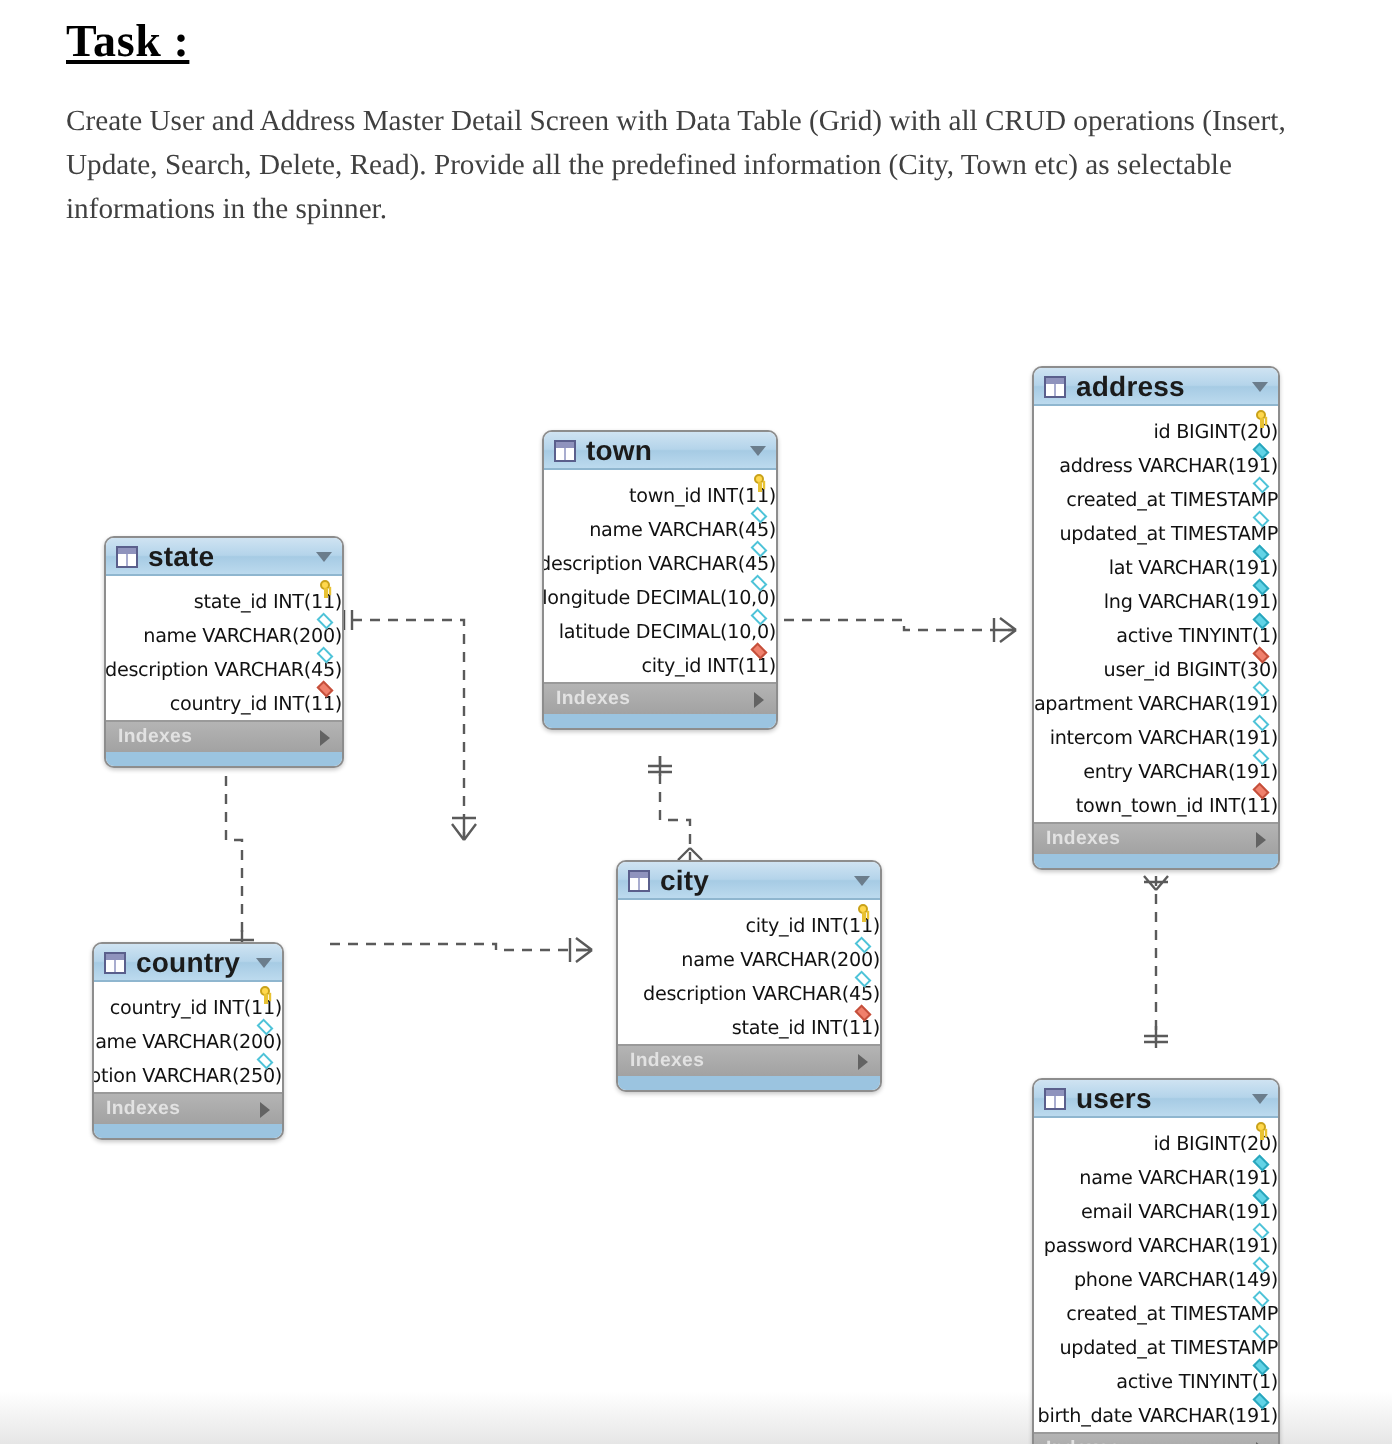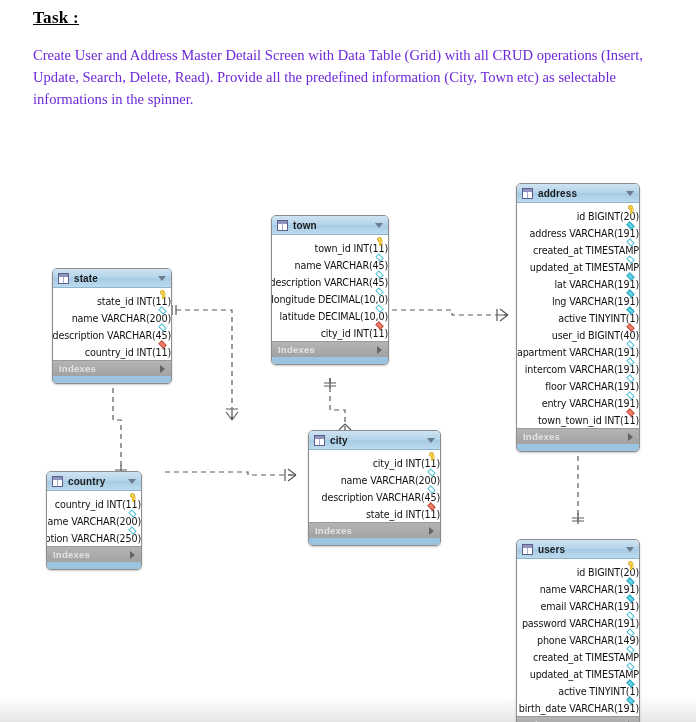--- a/index.html
+++ b/index.html
@@ -18,33 +18,33 @@
 
   
   #task-block {
     position: absolute;
     left: 33px;
     top: 8px;
     width: 630px;
   }
   #task-heading {
     font-family: "Liberation Serif", serif;
-    font-size: 17px;
+    font-size: 23px;
     font-weight: bold;
     letter-spacing: 0.3px;
     text-decoration: underline;
     margin: 0 0 16px 0;
     color: #000;
   }
   #task-paragraph {
     font-family: "Liberation Serif", serif;
     font-size: 14.6px;
     line-height: 22px;
     margin: 0;
-    color: #6d28d9;
+    color: #404040;
     text-align: left;
     width: 622px;
   }
 
   
   #diagram {
     position: absolute;
     left: 0;
     top: 120px;
     width: 696px;
@@ -99,21 +99,21 @@
   }
   .tbl-icon::after {
     content: "";
     position: absolute;
     left: 4px; top: 3px; bottom: 0;
     width: 1px;
     background: #a9ades;
     background: #a9adcf;
   }
   .tbl-name {
-    font-size: 10px;
+    font-size: 14px;
     font-weight: bold;
     color: #1b1b1b;
     letter-spacing: 0.1px;
     white-space: nowrap;
   }
   .head-caret {
     position: absolute;
     right: 5px;
     top: 50%;
     margin-top: -2px;
@@ -305,33 +305,29 @@
       <div class="er-col">
           <span class="m-notnull"></span>
           <span class="col-text">lng VARCHAR(191)</span>
         </div>
       <div class="er-col">
           <span class="m-notnull"></span>
           <span class="col-text">active TINYINT(1)</span>
         </div>
       <div class="er-col">
           <span class="m-fk"></span>
-          <span class="col-text">user_id BIGINT(40)</span>
+          <span class="col-text">user_id BIGINT(30)</span>
         </div>
       <div class="er-col">
           <span class="m-null"></span>
           <span class="col-text">apartment VARCHAR(191)</span>
         </div>
       <div class="er-col">
           <span class="m-null"></span>
           <span class="col-text">intercom VARCHAR(191)</span>
-        </div>
-      <div class="er-col">
-          <span class="m-null"></span>
-          <span class="col-text">floor VARCHAR(191)</span>
         </div>
       <div class="er-col">
           <span class="m-null"></span>
           <span class="col-text">entry VARCHAR(191)</span>
         </div>
       <div class="er-col">
           <span class="m-fk"></span>
           <span class="col-text">town_town_id INT(11)</span>
         </div>
     </div>

